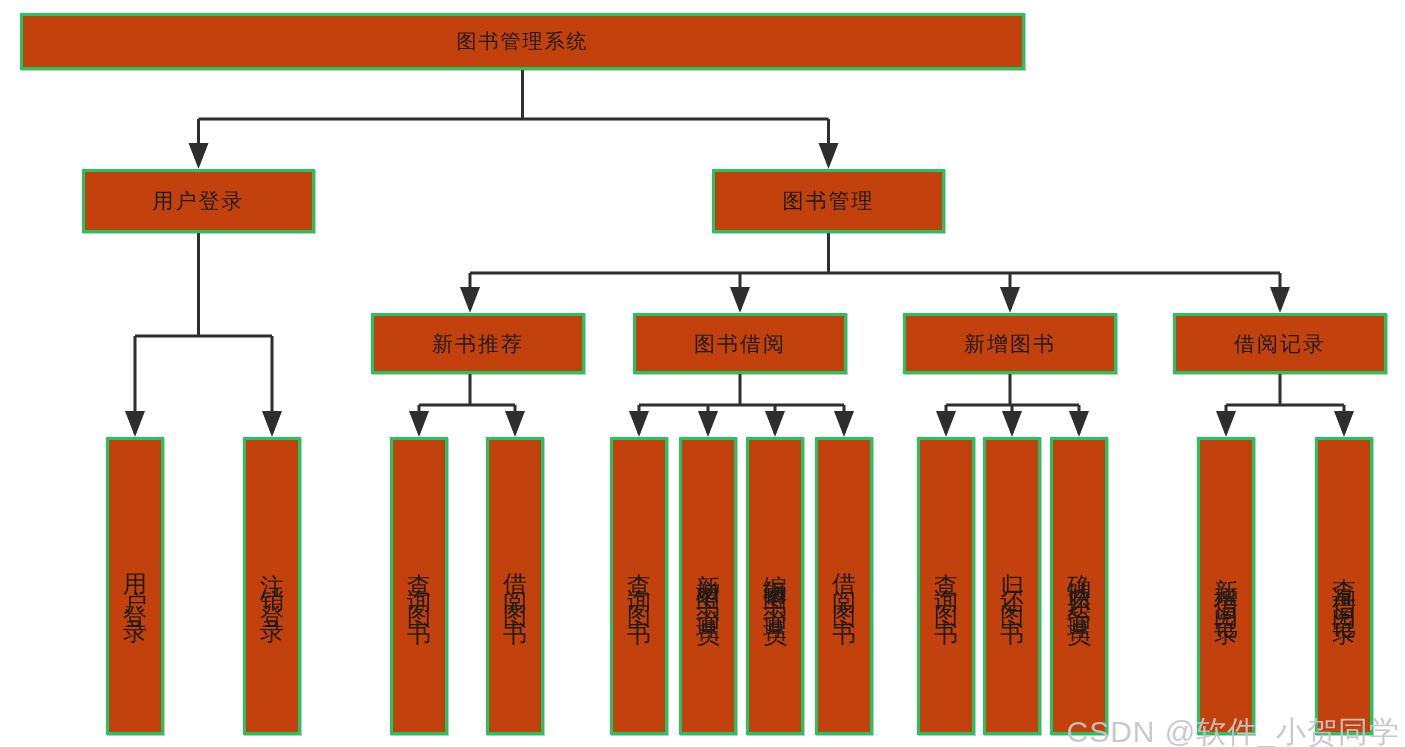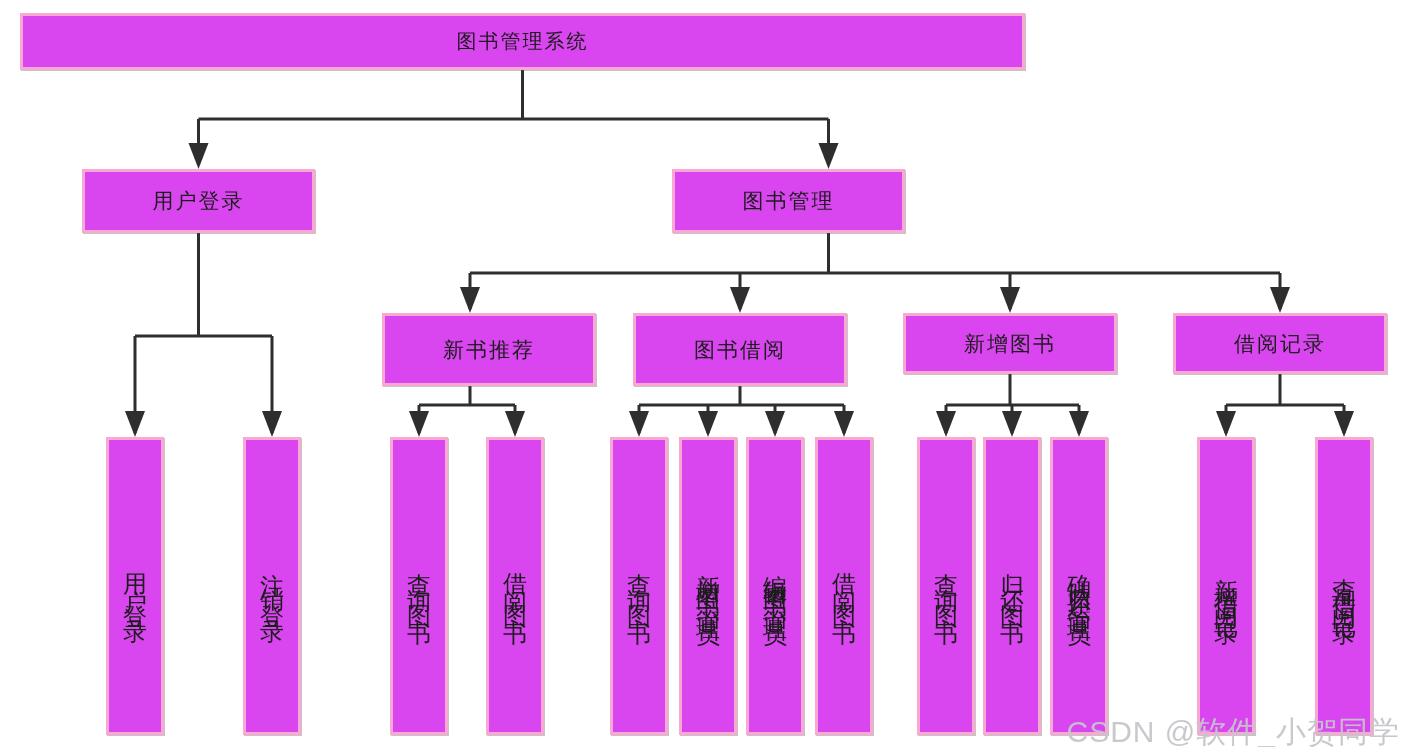--- a/index.html
+++ b/index.html
@@ -18,22 +18,22 @@
   }
   .connectors {
     position: absolute;
     left: 0;
     top: 0;
     z-index: 1;
   }
   .box {
     position: absolute;
     box-sizing: border-box;
-    background: #d946ef;
-    border: 3px solid #f9a8d4;
+    background: #c2410c;
+    border: 3px solid #22c55e;
     box-shadow: 1px 1px 0 rgba(90,90,90,0.35);
     display: flex;
     align-items: center;
     justify-content: center;
     z-index: 2;
   }
   .box .h-label {
     font-size: 21px;
     letter-spacing: 2px;
     color: #1c1c1c;
@@ -105,28 +105,28 @@
     </g>
   </svg>
 
   <div class="box root-box">
     <span class="h-label">图书管理系统</span>
   </div>
 
   <div class="box" style="left:82px;top:169px;width:233px;height:64px">
     <span class="h-label">用户登录</span>
   </div>
-  <div class="box" style="left:672px;top:169px;width:233px;height:64px">
+  <div class="box" style="left:712px;top:169px;width:233px;height:64px">
     <span class="h-label">图书管理</span>
   </div>
 
-  <div class="box" style="left:382px;top:313px;width:214px;height:73px">
+  <div class="box" style="left:371px;top:313px;width:214px;height:61px">
     <span class="h-label">新书推荐</span>
   </div>
-  <div class="box" style="left:633px;top:313px;width:214px;height:73px">
+  <div class="box" style="left:633px;top:313px;width:214px;height:61px">
     <span class="h-label">图书借阅</span>
   </div>
   <div class="box" style="left:903px;top:313px;width:214px;height:61px">
     <span class="h-label">新增图书</span>
   </div>
   <div class="box" style="left:1173px;top:313px;width:214px;height:61px">
     <span class="h-label">借阅记录</span>
   </div>
 
   <div class="box leaf" style="left:106px">

